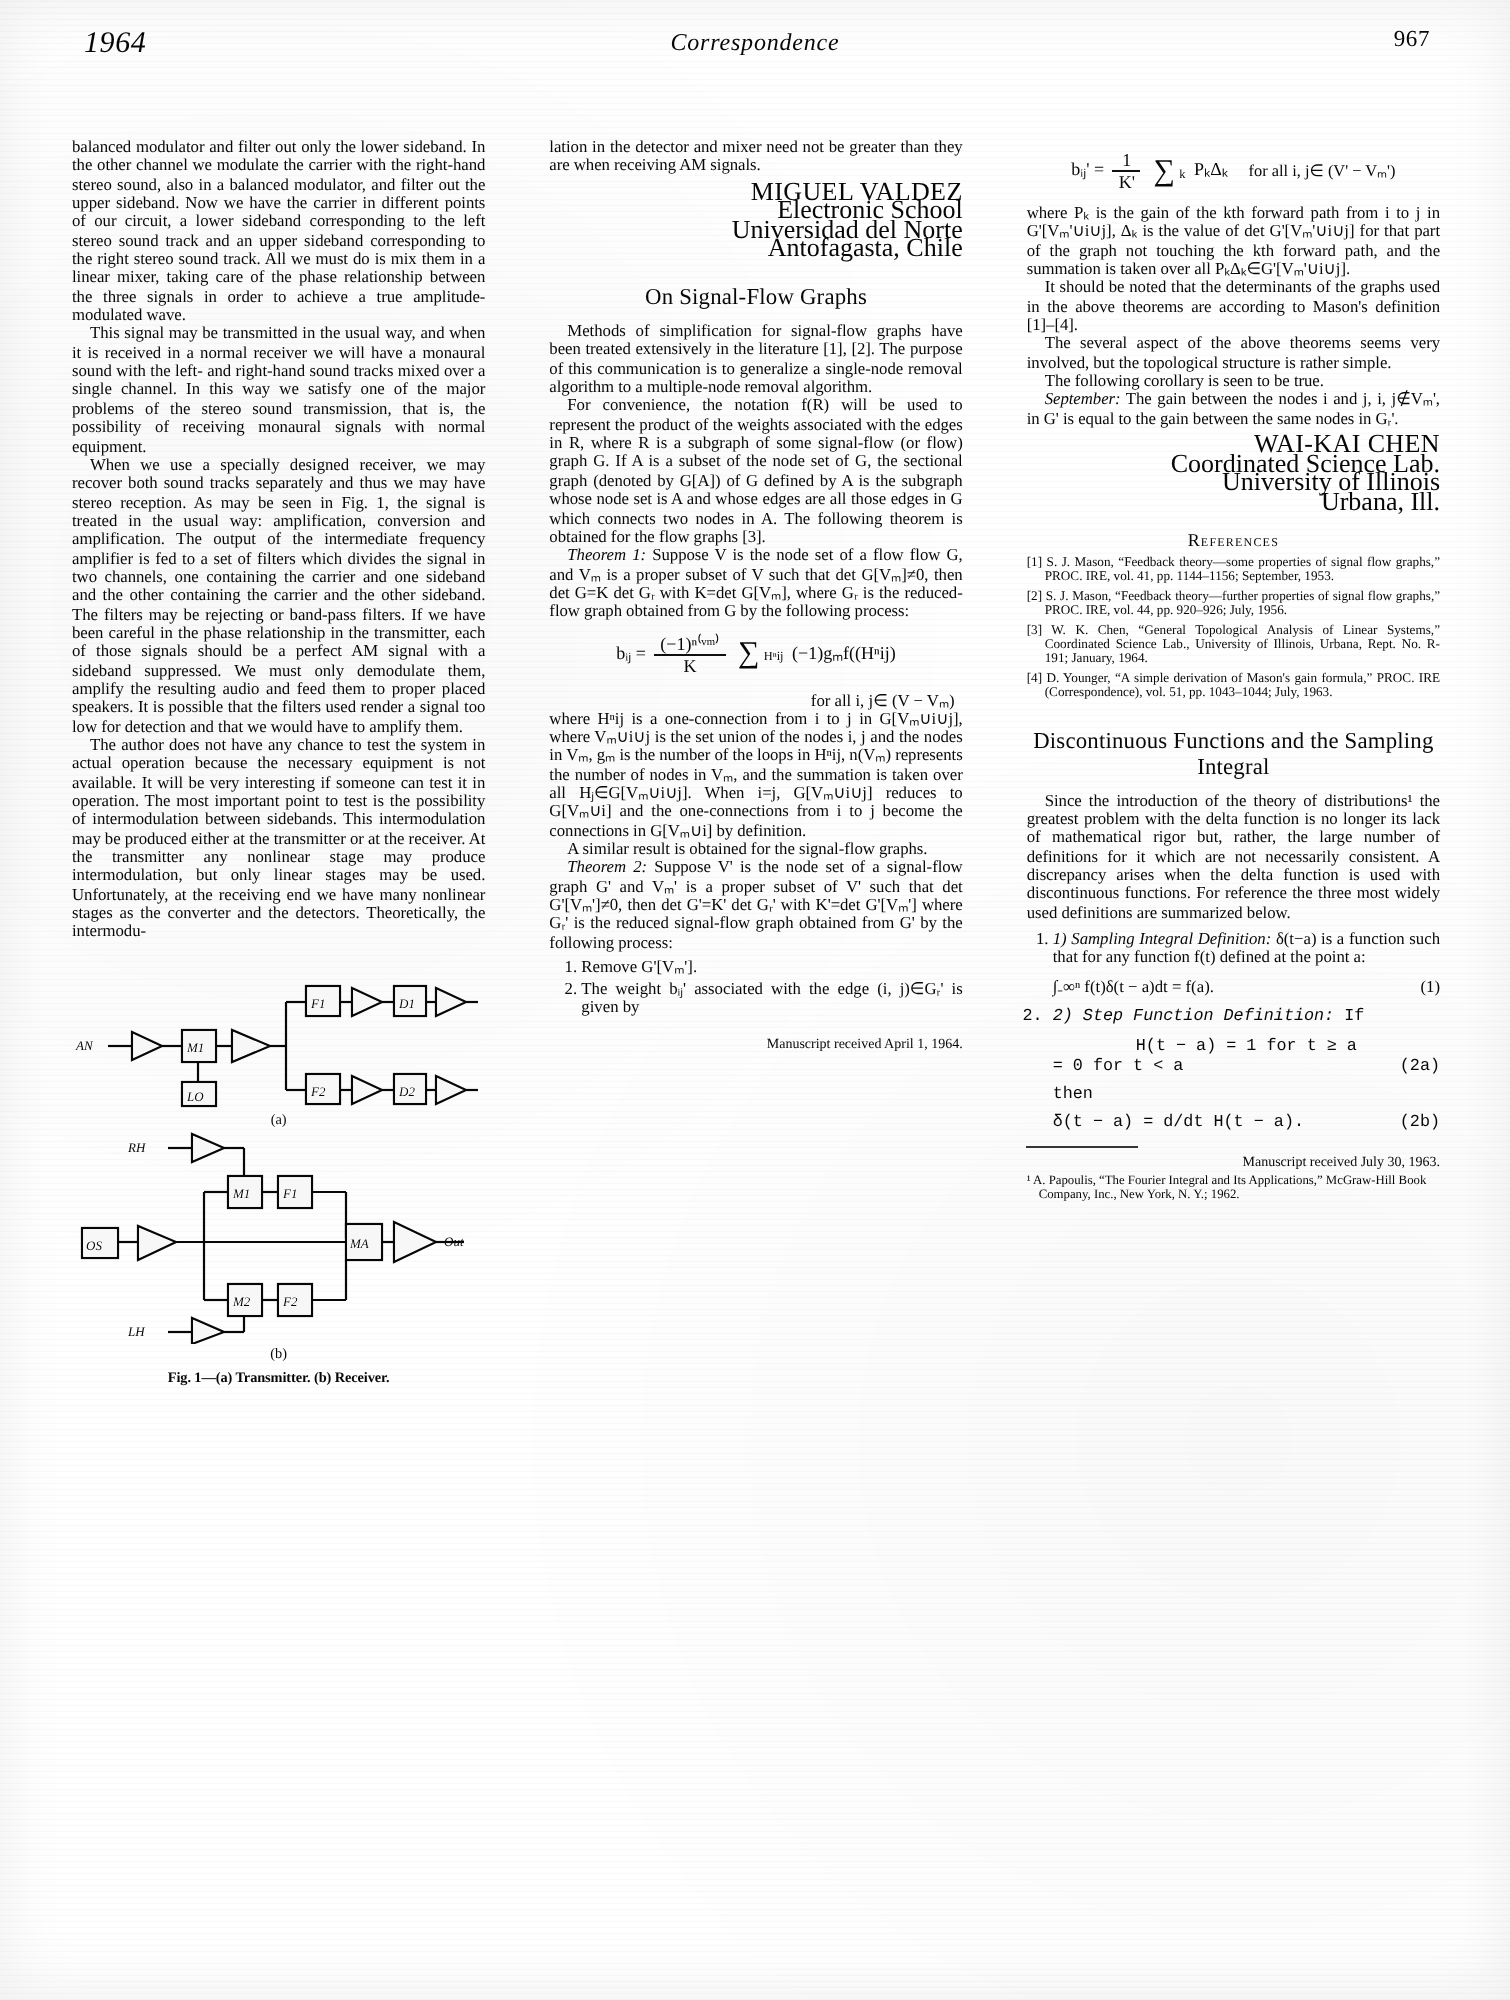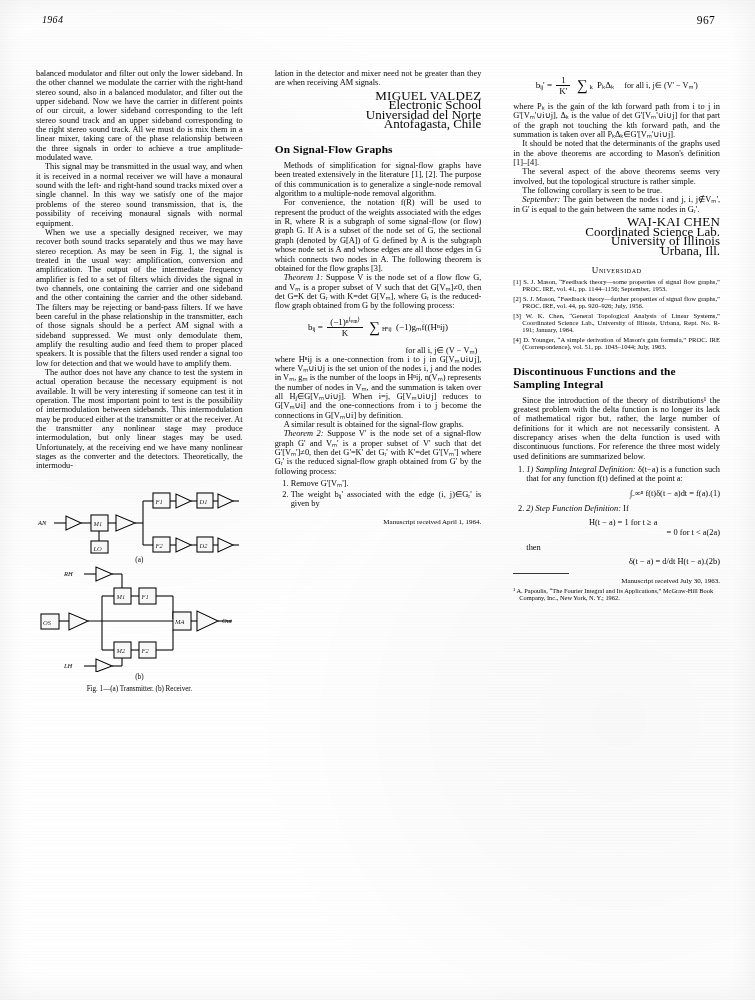--- a/index.html
+++ b/index.html
@@ -28,21 +28,21 @@
   }
   #vign{
     position:absolute;inset:0;pointer-events:none;
     box-shadow:inset 0 0 34px rgba(0,0,0,0.07);
   }
 
   
   .runhead{
     position:absolute;left:38px;right:38px;top:14px;height:18px;
   }
-  .rh-left{position:absolute;left:4px;top:0;font-style:italic;font-size:10px;letter-spacing:.3px;}
+  .rh-left{position:absolute;left:4px;top:0;font-style:italic;font-size:15px;letter-spacing:.3px;}
   .rh-center{position:absolute;left:0;right:0;text-align:center;top:0;font-style:italic;font-size:12px;letter-spacing:.4px;}
   .rh-right{position:absolute;right:2px;top:0;font-size:11.5px;letter-spacing:.3px;}
 
   
   .cols{
     position:absolute;left:36px;top:42px;width:684px;height:944px;
     display:flex;gap:32px;margin-top:27px;
   }
   .col{width:214px;position:relative;}
 
@@ -54,23 +54,23 @@
     text-justify:inter-word;
     hyphens:auto;
     letter-spacing:-0.02px;
   }
   p.ind{text-indent:9px;}
   p.noind{text-indent:0;}
 
   h2.sect{
     margin:14px 0 5px 0;
     font-size:11.4px;
-    font-weight:bold;
+    font-weight:normal;
     line-height:13px;
-    text-align:left;
+    text-align:center;
     letter-spacing:.1px;
   }
 
   .sig{
     margin-top:3px;
     text-align:right;
     font-size:13px;
     line-height:9.6px;
   }
   .sc{font-variant:small-caps;letter-spacing:.2px;}
@@ -81,21 +81,21 @@
     font-size:9px;
     line-height:11px;
     font-family:"Liberation Serif", serif;
   }
   .eq .frac{display:inline-block;vertical-align:middle;text-align:center;margin:0 2px;}
   .eq .frac .num{display:block;border-bottom:1px solid #222;padding:0 3px;line-height:10px;}
   .eq .frac .den{display:block;padding:0 3px;line-height:10px;}
   .sum{font-size:15px;vertical-align:-3px;display:inline-block;line-height:9px;}
   .sub{font-size:6.2px;vertical-align:-2px;}
   .eqline{display:flex;align-items:center;}
-  .eqline .body{flex:1;text-align:right;}
+  .eqline .body{flex:1;text-align:left;}
   .forall{text-align:right;font-size:8.4px;margin-top:1px;padding-right:4px;}
 
   ol.steps{margin:3px 0 3px 0;padding-left:16px;font-size:8.4px;line-height:9.35px;}
   ol.steps li{margin-bottom:1.5px;text-align:justify;}
 
   .defs{margin:4px 0 0 0;padding-left:13px;font-size:8.4px;line-height:9.35px;}
   .defs li{margin-bottom:2px;text-align:justify;}
   .it{font-style:italic;}
 
   .refs-head{
@@ -109,33 +109,34 @@
     font-size:7px;line-height:8px;margin-top:9px;text-align:right;
   }
   .fn{
     font-size:6.4px;line-height:7.2px;margin-top:2px;text-indent:-6px;padding-left:6px;
   }
   .rule{border-top:1px solid #444;width:56px;margin:7px 0 3px 0;}
 
   
   .figwrap{margin-top:12px;}
   .figcap{
-    text-align:center;font-size:7.2px;margin-top:4px;letter-spacing:-.05px;
+    text-align:center;font-size:7.2px;margin-top:4px;letter-spacing:-.05px;font-weight:bold;
   }
   .sublab{text-align:center;font-size:7.2px;margin-top:1px;}
   svg{display:block;margin:0 auto;}
   svg text{font-family:"Liberation Serif", serif;font-style:italic;}
 </style>
 </head>
 <body>
 
 <div id="page">
 
   <div class="runhead">
     <div class="rh-left">1964</div>
+    <div class="rh-center">Correspondence</div>
     <div class="rh-right">967</div>
   </div>
 
   <div class="cols">
 
     <div class="col">
       <p class="noind">balanced modulator and filter out only the lower sideband. In the other channel we modulate the carrier with the right-hand stereo sound, also in a balanced modulator, and filter out the upper sideband. Now we have the carrier in different points of our circuit, a lower sideband corresponding to the left stereo sound track and an upper sideband corresponding to the right stereo sound track. All we must do is mix them in a linear mixer, taking care of the phase relationship between the three signals in order to achieve a true amplitude-modulated wave.</p>
       <p class="ind">This signal may be transmitted in the usual way, and when it is received in a normal receiver we will have a monaural sound with the left- and right-hand sound tracks mixed over a single channel. In this way we satisfy one of the major problems of the stereo sound transmission, that is, the possibility of receiving monaural signals with normal equipment.</p>
       <p class="ind">When we use a specially designed receiver, we may recover both sound tracks separately and thus we may have stereo reception. As may be seen in Fig. 1, the signal is treated in the usual way: amplification, conversion and amplification. The output of the intermediate frequency amplifier is fed to a set of filters which divides the signal in two channels, one containing the carrier and one sideband and the other containing the carrier and the other sideband. The filters may be rejecting or band-pass filters. If we have been careful in the phase relationship in the transmitter, each of those signals should be a perfect AM signal with a sideband suppressed. We must only demodulate them, amplify the resulting audio and feed them to proper placed speakers. It is possible that the filters used render a signal too low for detection and that we would have to amplify them.</p>
       <p class="ind">The author does not have any chance to test the system in actual operation because the necessary equipment is not available. It will be very interesting if someone can test it in operation. The most important point to test is the possibility of intermodulation between sidebands. This intermodulation may be produced either at the transmitter or at the receiver. At the transmitter any nonlinear stage may produce intermodulation, but only linear stages may be used. Unfortunately, at the receiving end we have many nonlinear stages as the converter and the detectors. Theoretically, the intermodu-</p>
@@ -327,42 +328,42 @@
         <span>The gain between the nodes i and j, i, j∉Vₘ', in G' is equal to the gain between the same nodes in Gᵣ'.</span>
       </p>
 
       <div class="sig">
         <div class="sc">WAI-KAI CHEN</div>
         <div>Coordinated Science Lab.</div>
         <div>University of Illinois</div>
         <div>Urbana, Ill.</div>
       </div>
 
-      <div class="refs-head">Universidad</div>
+      <div class="refs-head">References</div>
       <ol class="refs">
         <li>[1] S. J. Mason, “Feedback theory—some properties of signal flow graphs,” PROC. IRE, vol. 41, pp. 1144–1156; September, 1953.</li>
         <li>[2] S. J. Mason, “Feedback theory—further properties of signal flow graphs,” PROC. IRE, vol. 44, pp. 920–926; July, 1956.</li>
         <li>[3] W. K. Chen, “General Topological Analysis of Linear Systems,” Coordinated Science Lab., University of Illinois, Urbana, Rept. No. R-191; January, 1964.</li>
         <li>[4] D. Younger, “A simple derivation of Mason's gain formula,” PROC. IRE (Correspondence), vol. 51, pp. 1043–1044; July, 1963.</li>
       </ol>
 
       <h2 class="sect">Discontinuous Functions and the Sampling Integral</h2>
 
       <p class="ind">Since the introduction of the theory of distributions¹ the greatest problem with the delta function is no longer its lack of mathematical rigor but, rather, the large number of definitions for it which are not necessarily consistent. A discrepancy arises when the delta function is used with discontinuous functions. For reference the three most widely used definitions are summarized below.</p>
 
       <ol class="defs">
         <li>
           <span class="it">1) Sampling Integral Definition:</span>
           <span>δ(t−a) is a function such that for any function f(t) defined at the point a:</span>
           <div class="eqline" style="margin-top:5px;margin-bottom:5px;">
             <span class="body">∫₋∞ⁿ f(t)δ(t − a)dt = f(a).</span>
             <span style="font-size:8.4px;">(1)</span>
           </div>
         </li>
-        <li style="margin-top:6px;">
+        <li style="margin-top:6px;font-family:Liberation Mono, monospace;">
           <span class="it">2) Step Function Definition:</span>
           <span>If</span>
           <div style="margin-top:4px;text-align:center;font-size:8.4px;line-height:10px;">
             <div>H(t − a) = 1 for t ≥ a</div>
             <div class="eqline">
               <span class="body">= 0 for t &lt; a</span>
               <span>(2a)</span>
             </div>
           </div>
           <div style="margin-top:5px;font-size:8.4px;">then</div>

